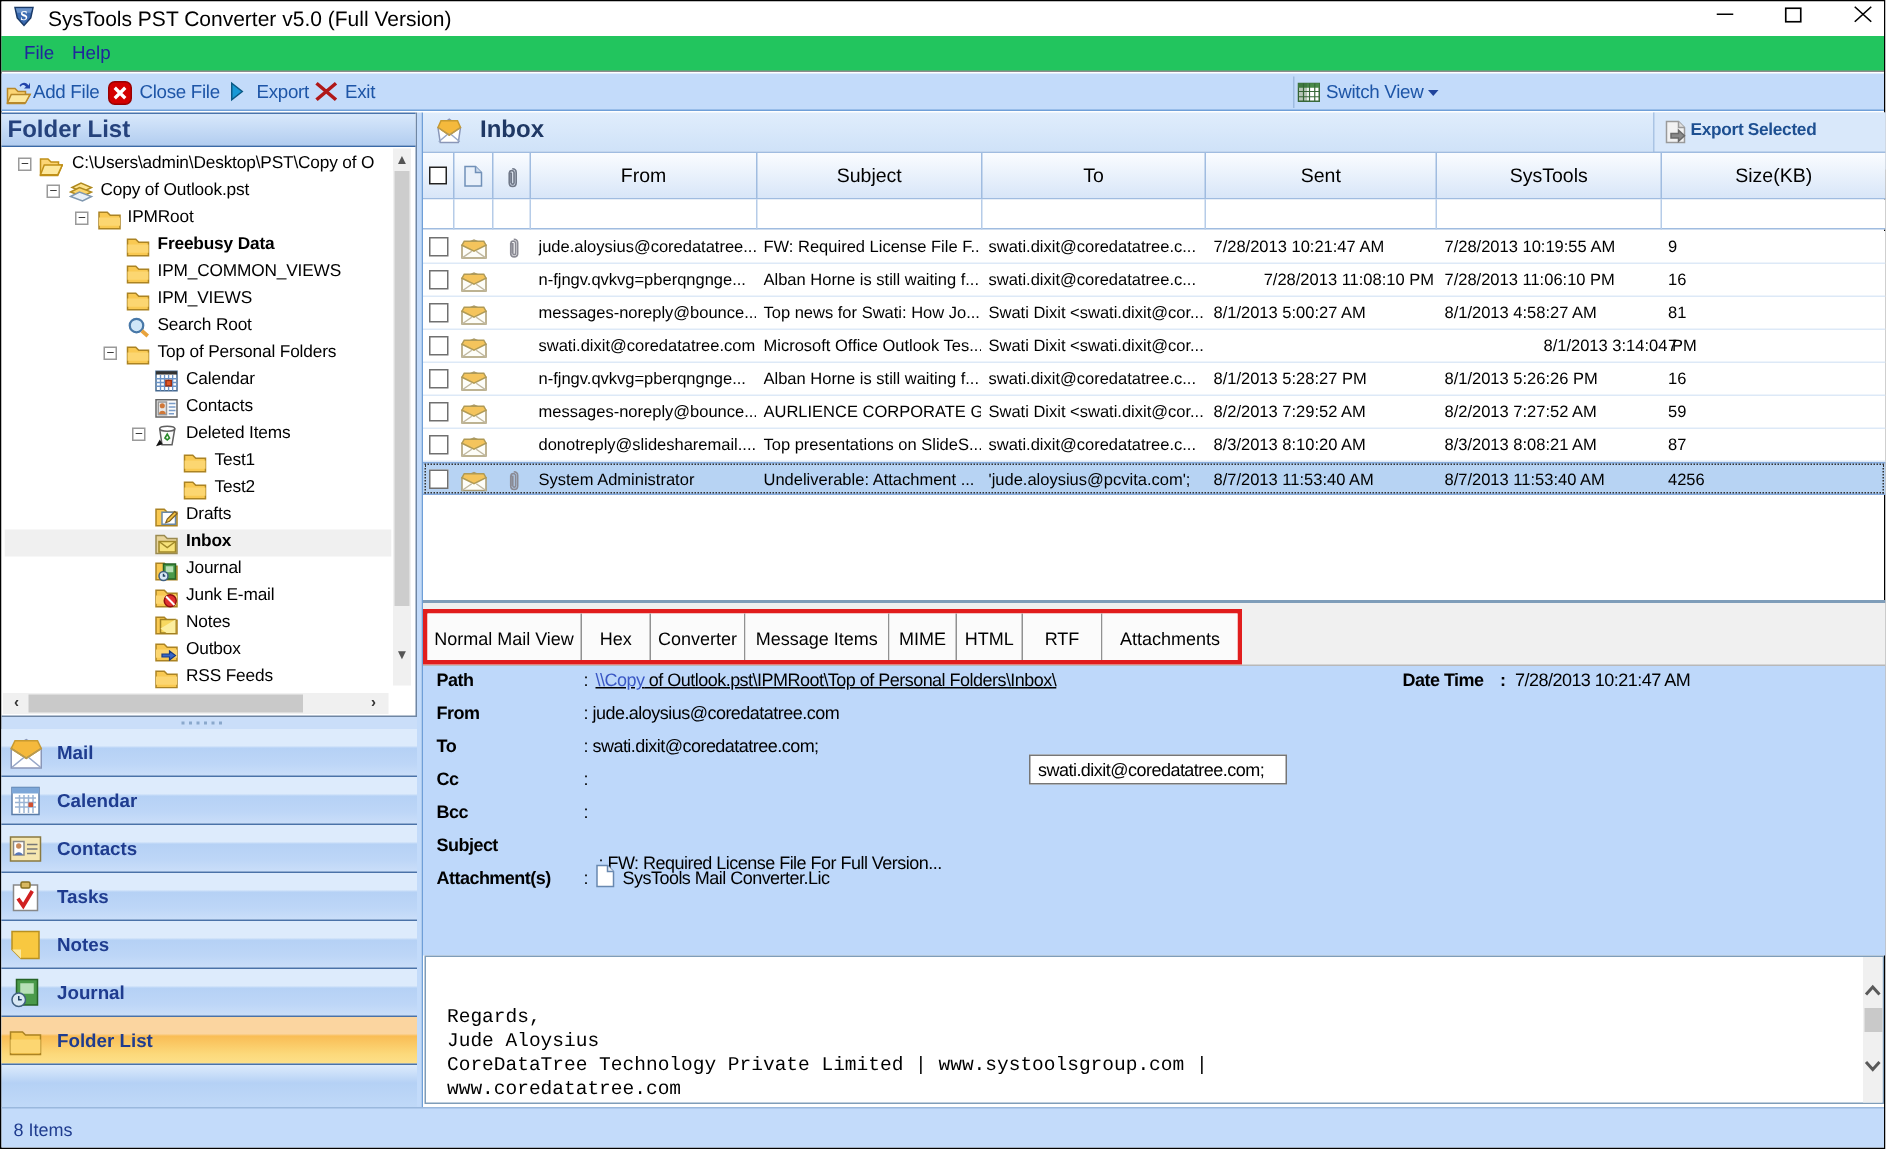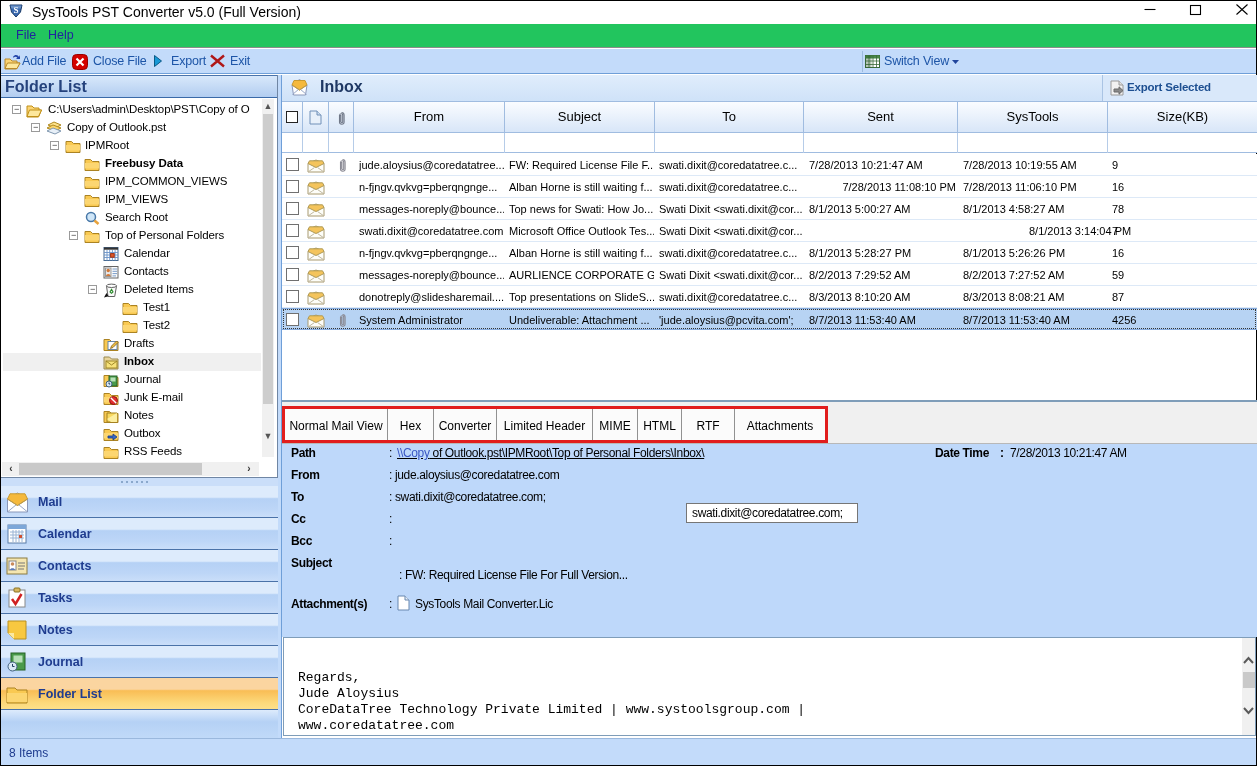--- a/index.html
+++ b/index.html
@@ -473,21 +473,21 @@
         <div style="left:25px;top:5px;"><svg width="18" height="14">
             <path d="M1 4.5L9 1l8 3.5V13H1z" fill="#fdfdf8" stroke="#a89a70"></path>
             <path d="M1 4.5l8 4 8-4L15.5 1.8h-13z" fill="#f4c45c" stroke="#b09a55"></path>
             <path d="M1 13l6.5-4.5M17 13l-6.5-4.5" stroke="#c0b8a0" fill="none"></path>
           </svg></div>
         <div style="left:77px;width:145px;">messages-noreply@bounce....</div>
         <div style="left:227px;width:145px;">Top news for Swati: How Jo...</div>
         <div style="left:377px;width:144px;">Swati Dixit &lt;swati.dixit@cor...</div>
         <div style="left:527px;width:147px;">8/1/2013 5:00:27 AM</div>
         <div style="left:681px;width:143px;">8/1/2013 4:58:27 AM</div>
-        <div style="left:830px;width:80px;">78</div>
+        <div style="left:830px;width:80px;">81</div>
       </div>
   <div class="mrow" style="top:145px;">
         <span class="cb"></span>
         <div style="left:25px;top:5px;"><svg width="18" height="14">
             <path d="M1 4.5L9 1l8 3.5V13H1z" fill="#fdfdf8" stroke="#a89a70"></path>
             <path d="M1 4.5l8 4 8-4L15.5 1.8h-13z" fill="#f4c45c" stroke="#b09a55"></path>
             <path d="M1 13l6.5-4.5M17 13l-6.5-4.5" stroke="#c0b8a0" fill="none"></path>
           </svg></div>
         <div style="left:77px;width:145px;">swati.dixit@coredatatree.com</div>
         <div style="left:227px;width:145px;">Microsoft Office Outlook Tes...</div>
@@ -553,34 +553,34 @@
         <div style="left:527px;width:147px;">8/7/2013 11:53:40 AM</div>
         <div style="left:681px;width:143px;">8/7/2013 11:53:40 AM</div>
         <div style="left:830px;width:80px;">4256</div>
       </div>
   </div>
   <div id="tabstrip-rest"></div>
   <div id="tabsred">
     <div class="tab" style="left:0px;width:103px;">Normal Mail View</div>
     <div class="tab" style="left:103px;width:46px;">Hex</div>
     <div class="tab" style="left:149px;width:63px;">Converter</div>
-    <div class="tab" style="left:212px;width:96px;">Limited Header</div>
+    <div class="tab" style="left:212px;width:96px;">Message Items</div>
     <div class="tab" style="left:308px;width:45px;">MIME</div>
     <div class="tab" style="left:353px;width:44px;">HTML</div>
     <div class="tab" style="left:397px;width:53px;">RTF</div>
     <div class="tab" style="left:450px;width:90px;border-right:none;">Attachments</div>
   </div>
   <div id="detail">
     <div class="drow" style="top:2px;"><span class="dlabel">Path</span><span style="position:absolute;left:98px;">:</span><span style="position:absolute;left:106px;text-decoration:underline;"><span style="color:#3a57c4;">\\Copy</span> of Outlook.pst\IPMRoot\Top of Personal Folders\Inbox\</span><span class="dlabel" style="position:absolute;left:644px;">Date Time</span><span style="position:absolute;left:709px;font-weight:bold;">:</span><span style="position:absolute;left:719px;">7/28/2013 10:21:47 AM</span></div>
     <div class="drow" style="top:24px;"><span class="dlabel">From</span><span style="position:absolute;left:98px;">: jude.aloysius@coredatatree.com</span></div>
     <div class="drow" style="top:46px;"><span class="dlabel">To</span><span style="position:absolute;left:98px;">: swati.dixit@coredatatree.com;</span></div>
     <div class="drow" style="top:68px;"><span class="dlabel">Cc</span><span style="position:absolute;left:98px;">:</span></div>
     <div class="drow" style="top:90px;"><span class="dlabel">Bcc</span><span style="position:absolute;left:98px;">:</span></div>
     <div class="drow" style="top:112px;"><span class="dlabel">Subject</span><span style="position:absolute;left:108px;margin-top:12px;">: FW: Required License File For Full Version...</span></div>
-    <div class="drow" style="top:134px;margin-top:19px;"><span class="dlabel">Attachment(s)</span><span style="position:absolute;left:98px;">:</span><span style="position:absolute;left:106px;top:-2px;"><svg width="13" height="16">
+    <div class="drow" style="top:134px;"><span class="dlabel">Attachment(s)</span><span style="position:absolute;left:98px;">:</span><span style="position:absolute;left:106px;top:-2px;"><svg width="13" height="16">
             <path d="M1 1h7l4 4v10H1z" fill="#fff" stroke="#6888b0"></path>
             <path d="M8 1v4h4" fill="#e8eef6" stroke="#6888b0"></path>
           </svg></span><span style="position:absolute;left:124px;">SysTools Mail Converter.Lic</span></div>
     <div id="tooltip">swati.dixit@coredatatree.com;</div>
   </div>
   <div id="mailbody">
     <pre>Regards,
 Jude Aloysius
 CoreDataTree Technology Private Limited | www.systoolsgroup.com |
 www.coredatatree.com</pre>

